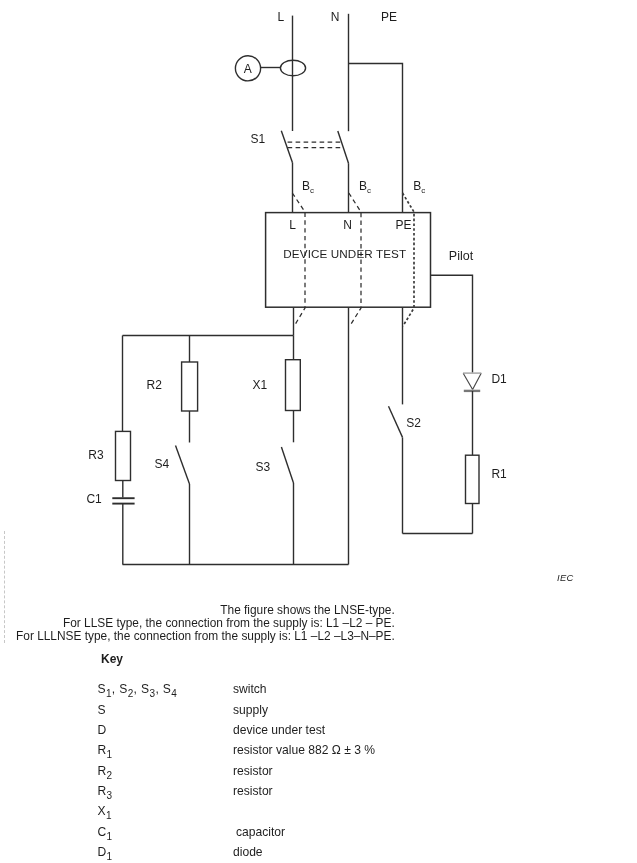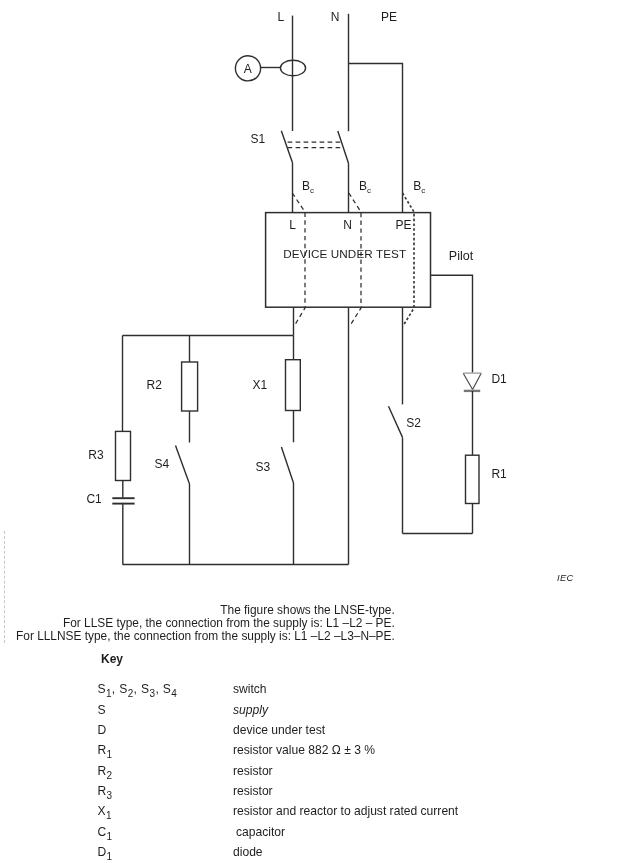--- a/index.html
+++ b/index.html
@@ -285,35 +285,34 @@
 For LLSE type, the connection from the supply is: L1 –L2 – PE.<br>
 For LLLNSE type, the connection from the supply is: L1 –L2 –L3–N–PE.
 </div>
 
 <div class="t" style="left:101px;top:652px;font-size:12px;font-weight:bold;text-align:center;">Key</div>
 
 <div class="t sym" style="left:97.5px;top:682.4px;font-size:12.1px;text-align:right;">S<sub>1</sub>, S<sub>2</sub>, S<sub>3</sub>, S<sub>4</sub></div>
 <div class="t" style="left:233px;top:682.4px;font-size:12.1px;">switch</div>
 
 <div class="t sym" style="left:97.5px;top:702.7px;font-size:12.1px;">S</div>
-<div class="t" style="left:233px;top:702.7px;font-size:12.1px;font-style:italic;">supply</div>
+<div class="t" style="left:233px;top:702.7px;font-size:12.1px;">supply</div>
 
 <div class="t sym" style="left:97.5px;top:723px;font-size:12.1px;">D</div>
 <div class="t" style="left:233px;top:723px;font-size:12.1px;">device under test</div>
 
 <div class="t sym" style="left:97.5px;top:743.3px;font-size:12.1px;">R<sub>1</sub></div>
 <div class="t" style="left:233px;top:743.3px;font-size:12.1px;">resistor value 882 Ω ± 3 %</div>
 
 <div class="t sym" style="left:97.5px;top:763.6px;font-size:12.1px;">R<sub>2</sub></div>
 <div class="t" style="left:233px;top:763.6px;font-size:12.1px;">resistor</div>
 
 <div class="t sym" style="left:97.5px;top:783.9px;font-size:12.1px;">R<sub>3</sub></div>
 <div class="t" style="left:233px;top:783.9px;font-size:12.1px;">resistor</div>
 
 <div class="t sym" style="left:97.5px;top:804.2px;font-size:12.1px;">X<sub>1</sub></div>
-<div class="t" style="left:233px;top:804.2px;font-size:12.1px;">resistor and reactor to adjust rated current</div>
 
 <div class="t sym" style="left:97.5px;top:824.5px;font-size:12.1px;">C<sub>1</sub></div>
 <div class="t" style="left:236px;top:824.5px;font-size:12.1px;">capacitor</div>
 
 <div class="t sym" style="left:97.5px;top:844.8px;font-size:12.1px;">D<sub>1</sub></div>
 <div class="t" style="left:233px;top:844.8px;font-size:12.1px;">diode</div>
 </div>
 
 </body></html>

